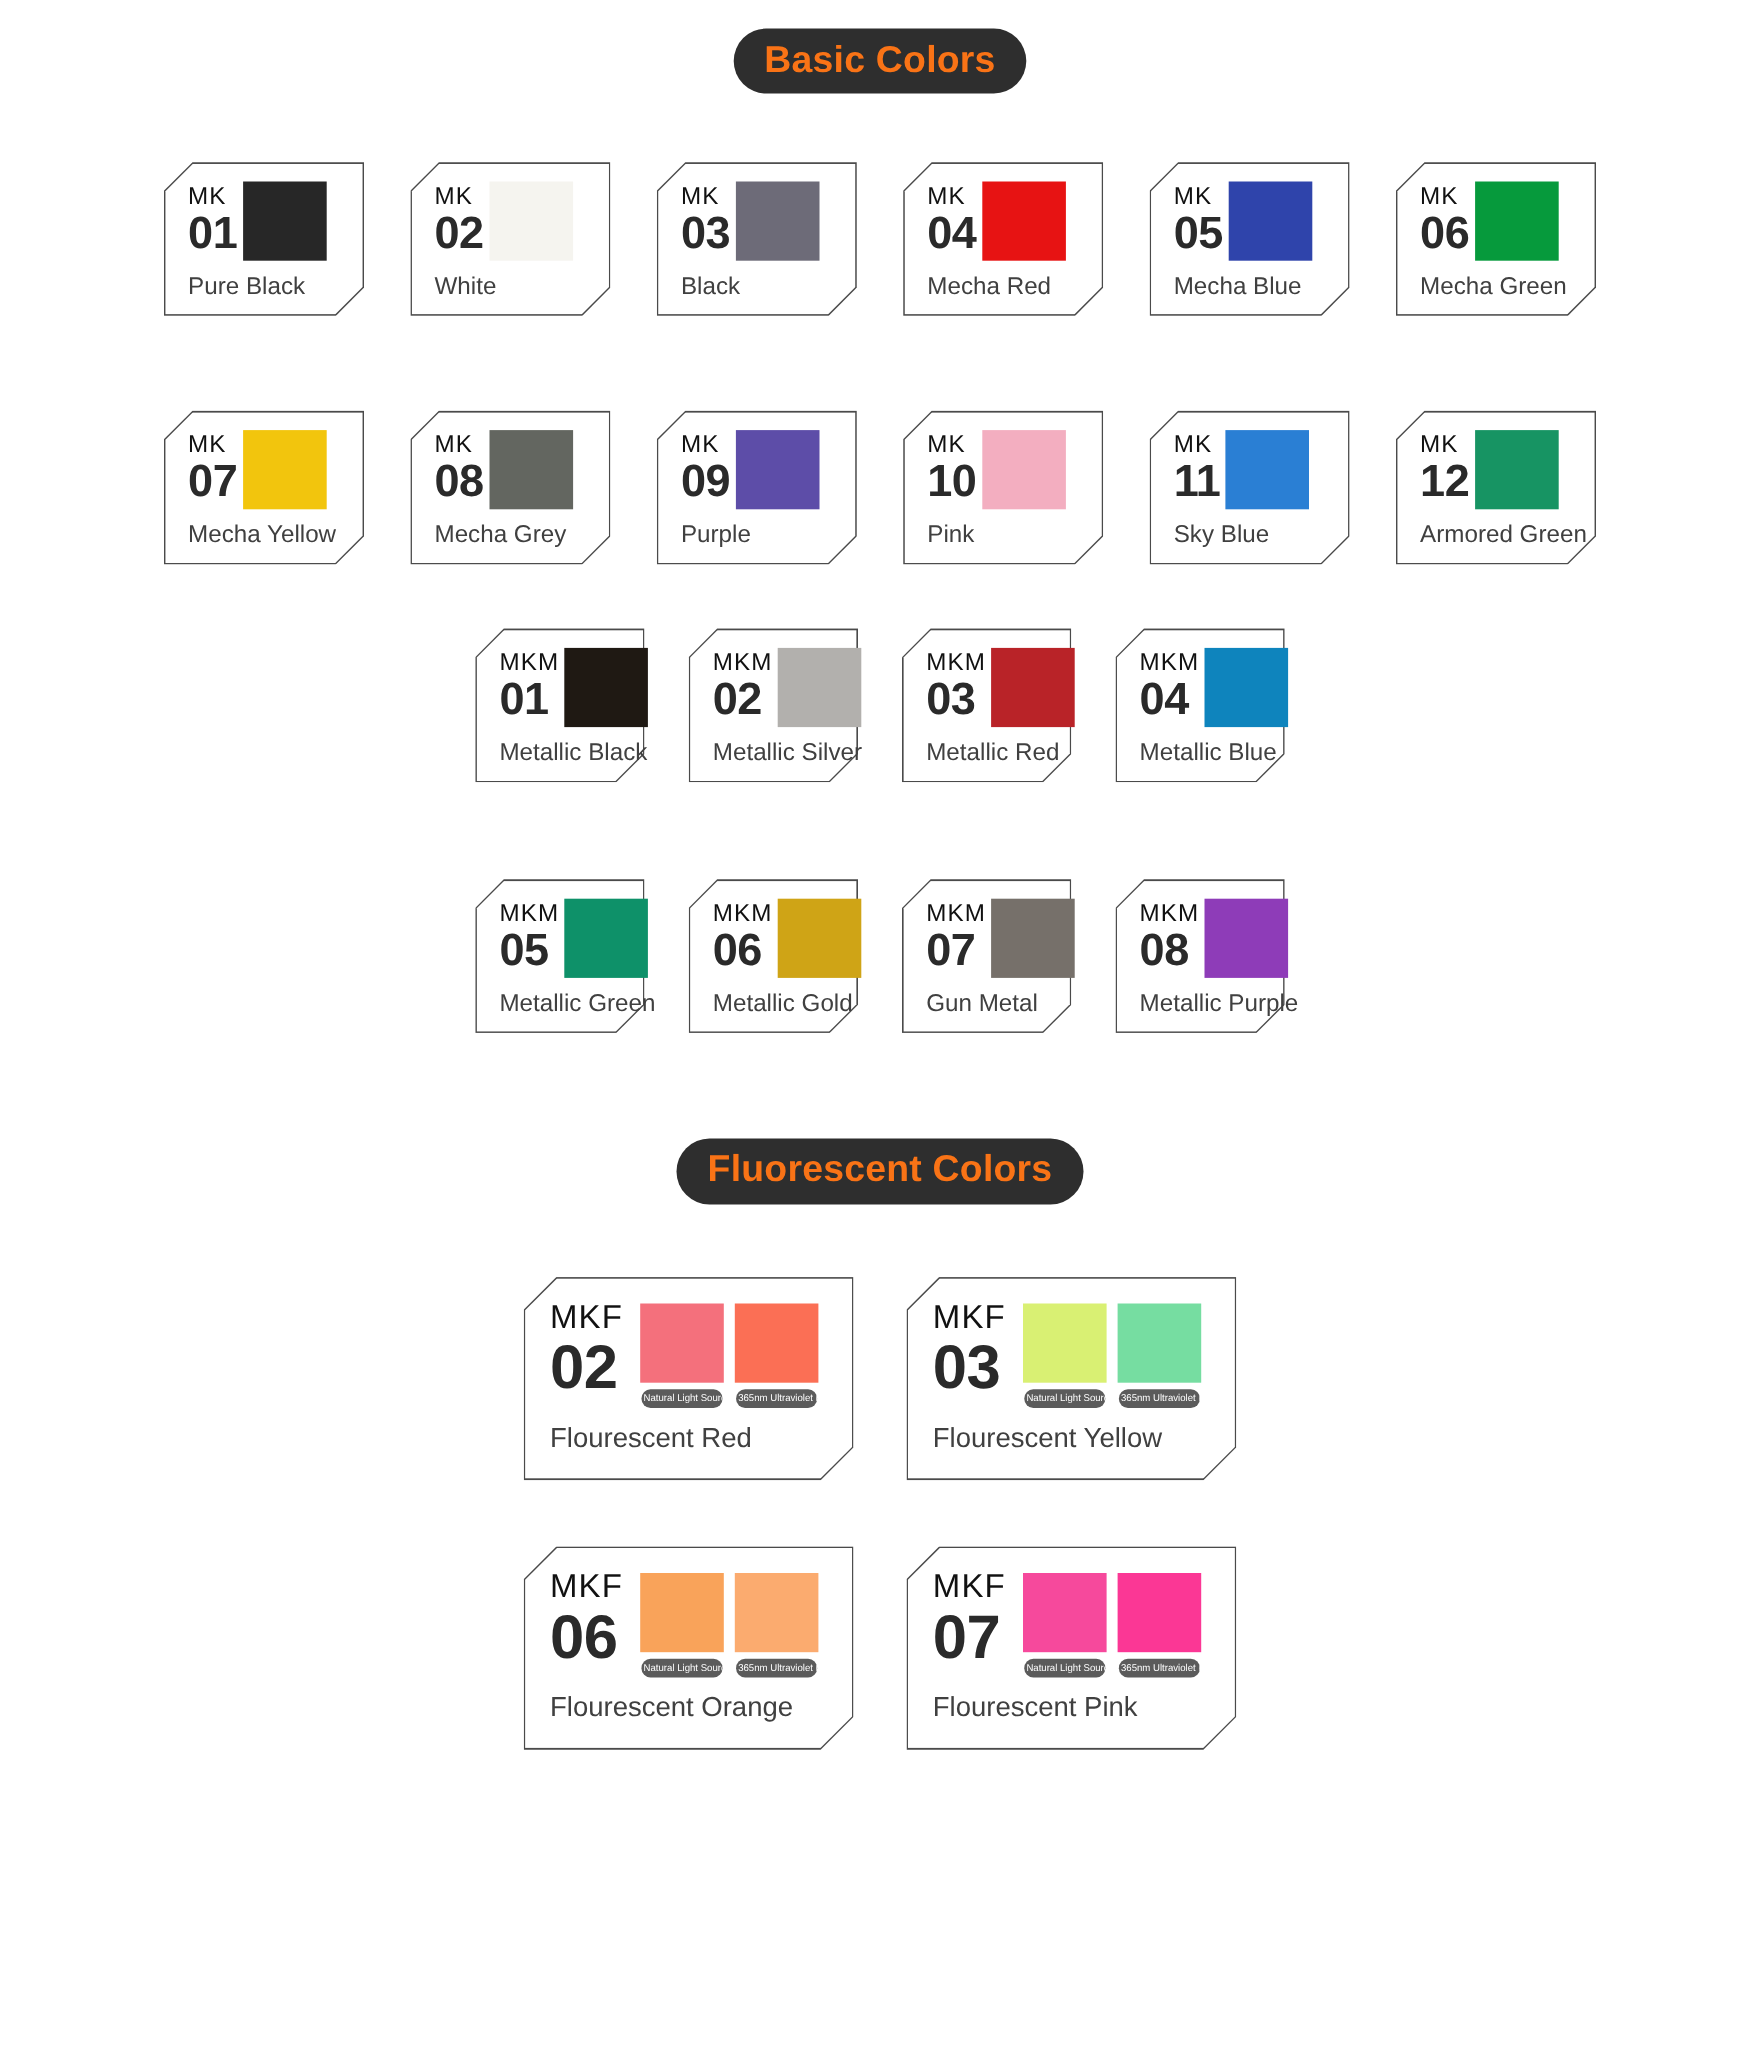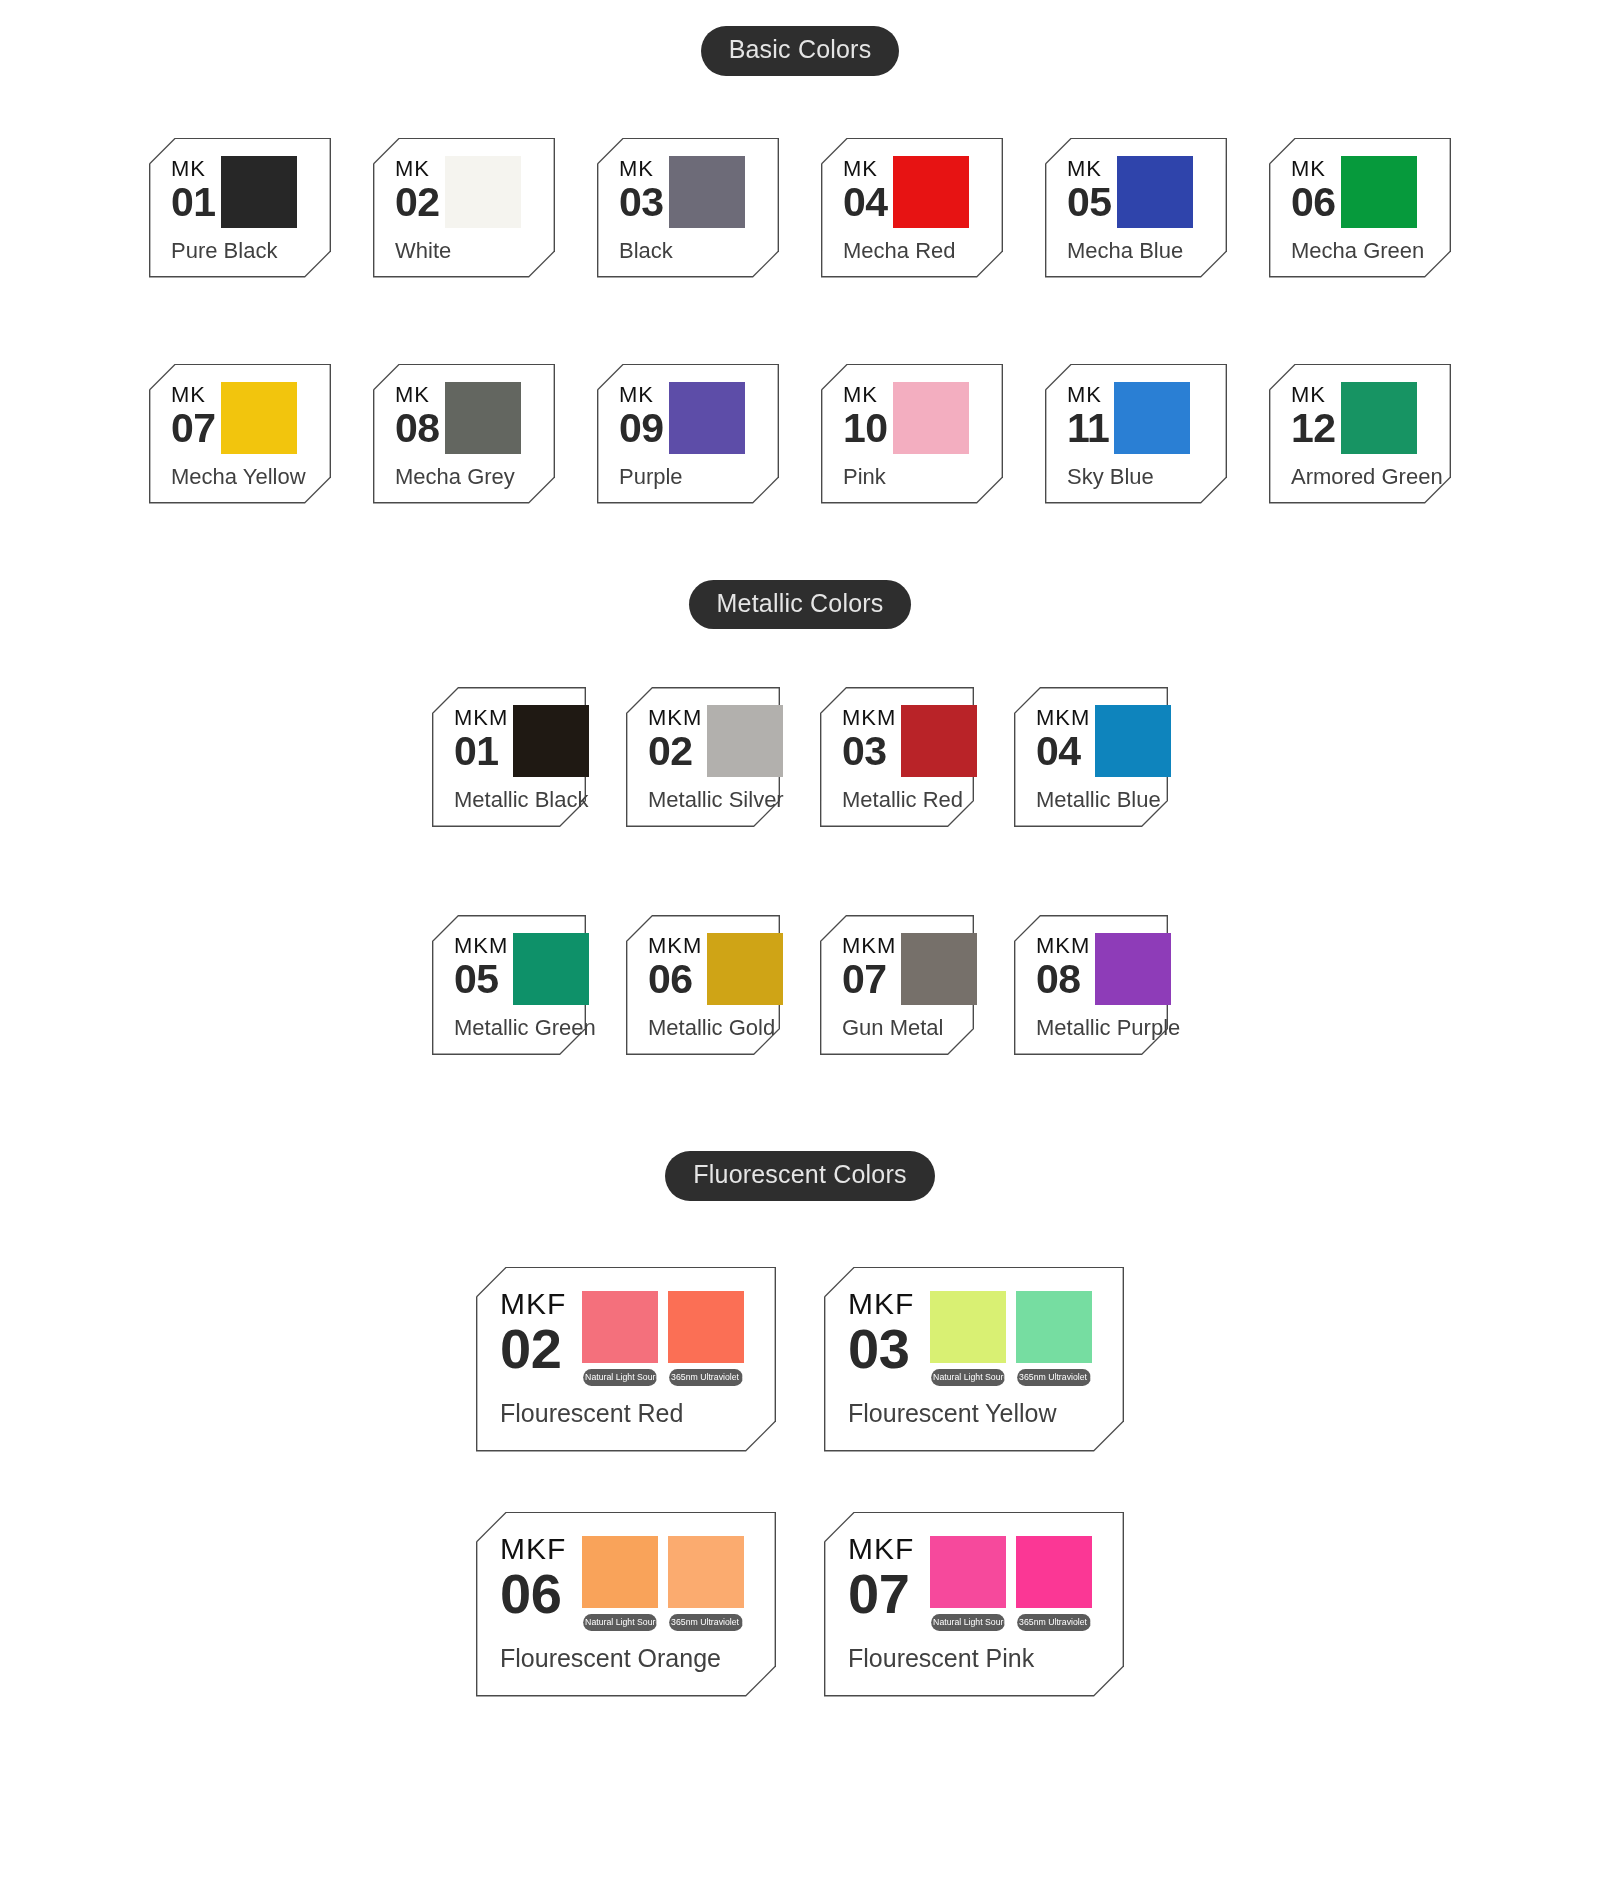--- a/index.html
+++ b/index.html
@@ -26,24 +26,24 @@
 
   
   .section-head {
     display: flex;
     justify-content: center;
     align-items: center;
   }
   .section-pill {
     display: inline-block;
     background: #2e2e2e;
-    color: #e5e5e5;
+    color: #f97316;
     border-radius: 999px;
-    font-size: 25px;
-    font-weight: 400;
+    font-size: 34px;
+    font-weight: 700;
     letter-spacing: 0.2px;
     padding: 10px 28px 12px 28px;
     line-height: 1.1;
     white-space: nowrap;
   }
 
   
   .row {
     display: flex;
     justify-content: center;
@@ -345,23 +345,20 @@
         <div class="code-block">
           <span class="code-prefix">MK</span>
           <span class="code-number">12</span>
         </div>
         <div class="swatch" style="background: rgb(23, 148, 99);"></div>
       </div>
       <div class="card-name">Armored Green</div>
     </div>
   </div>
 
-  <div class="section-head sec-metal-head">
-    <span class="section-pill">Metallic Colors</span>
-  </div>
 
   <div class="row metal-row row-metal-1">
     <div class="card metal">
       <div class="card-top">
         <div class="code-block">
           <span class="code-prefix">MKM</span>
           <span class="code-number">01</span>
         </div>
         <div class="swatch" style="background: rgb(31, 25, 19);"></div>
       </div>

